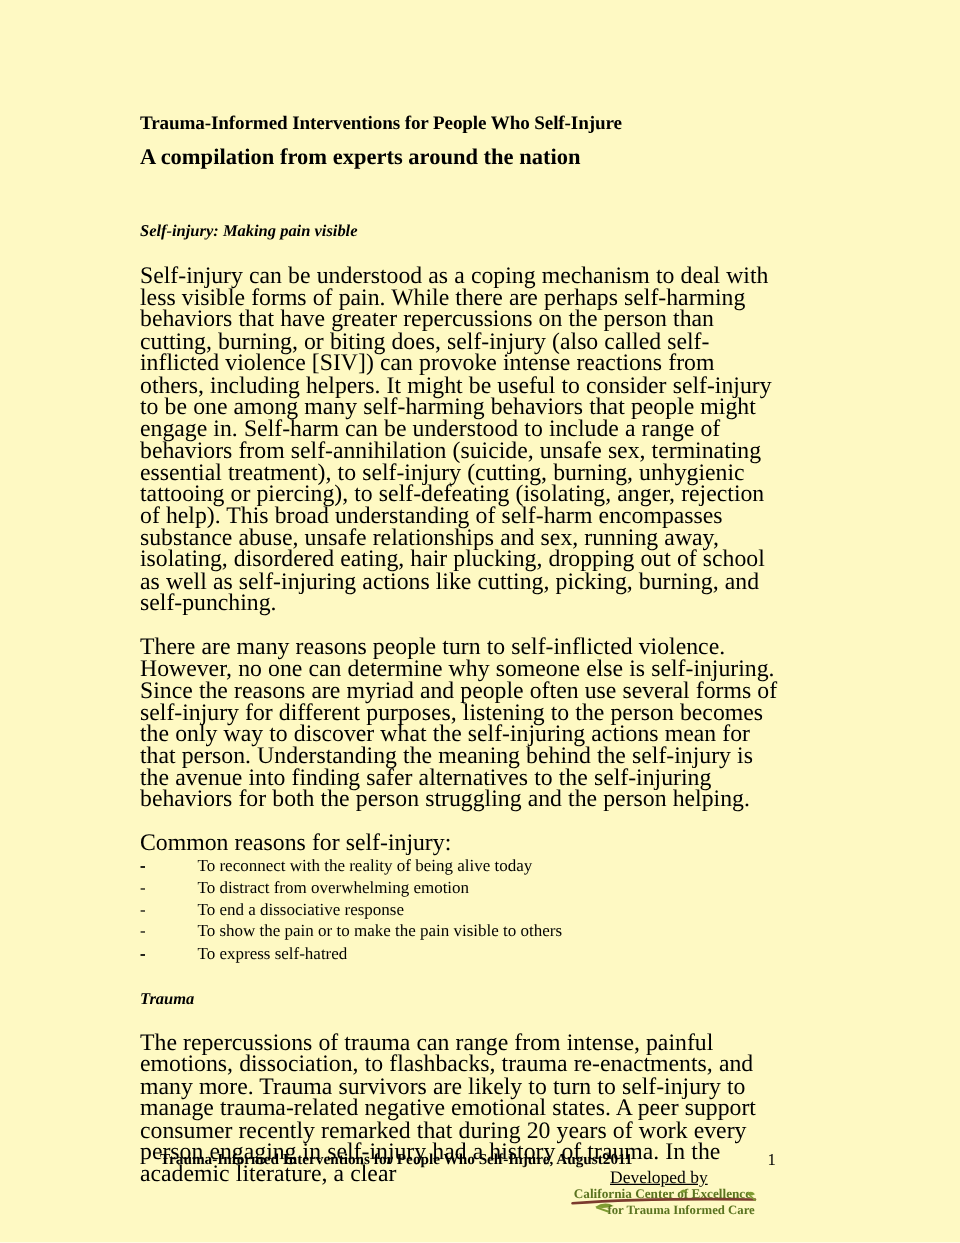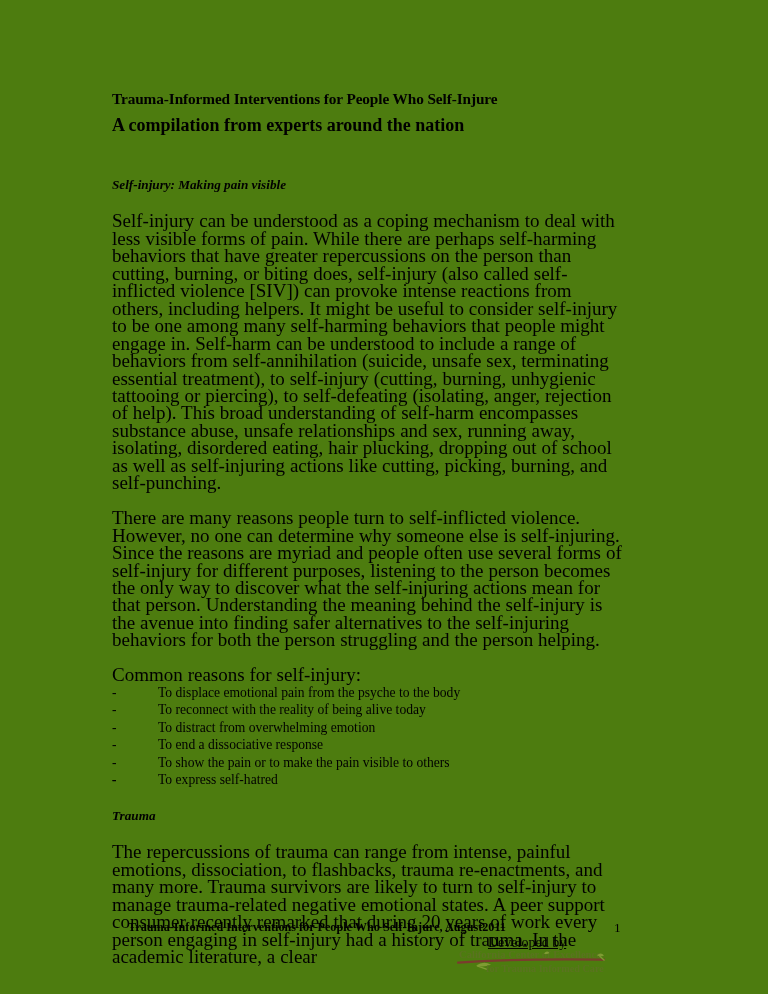--- a/index.html
+++ b/index.html
@@ -14,21 +14,21 @@
     font-family: "Liberation Serif", "DejaVu Serif", serif;
     color: #000000;
     overflow: hidden;
   }
 
   .page {
     position: absolute;
     left: 0; top: 0;
     width: 768px;
     height: 994px;
-    background: #4d7c0f;
+    background: #fef9c3;
   }
 
   
   .content {
     position: absolute;
     left: 112px;
     top: 88px;
     width: 510px;
   }
 
@@ -161,21 +161,20 @@
 
     <p class="para">There are many reasons people turn to self-inflicted violence.  However, no one can determine why someone else is self-injuring.  Since the reasons are myriad and people often use several forms of self-injury for different purposes, listening to the person becomes the only way to discover what the self-injuring actions mean for that person.  Understanding the meaning behind the self-injury is the avenue into finding safer alternatives to the self-injuring behaviors for both the person struggling and the person helping.</p>
 
     <div class="gap-md"></div>
 
     <p class="para">Common reasons for self-injury:</p>
 
     <div class="reason-list">
       <div class="reason-item">
         <span class="reason-dash">-</span>
-        <span>To displace emotional pain from the psyche to the body</span>
       </div>
       <div class="reason-item">
         <span class="reason-dash">-</span>
         <span>To reconnect with the reality of being alive today</span>
       </div>
       <div class="reason-item">
         <span class="reason-dash">-</span>
         <span>To distract from overwhelming emotion</span>
       </div>
       <div class="reason-item">

